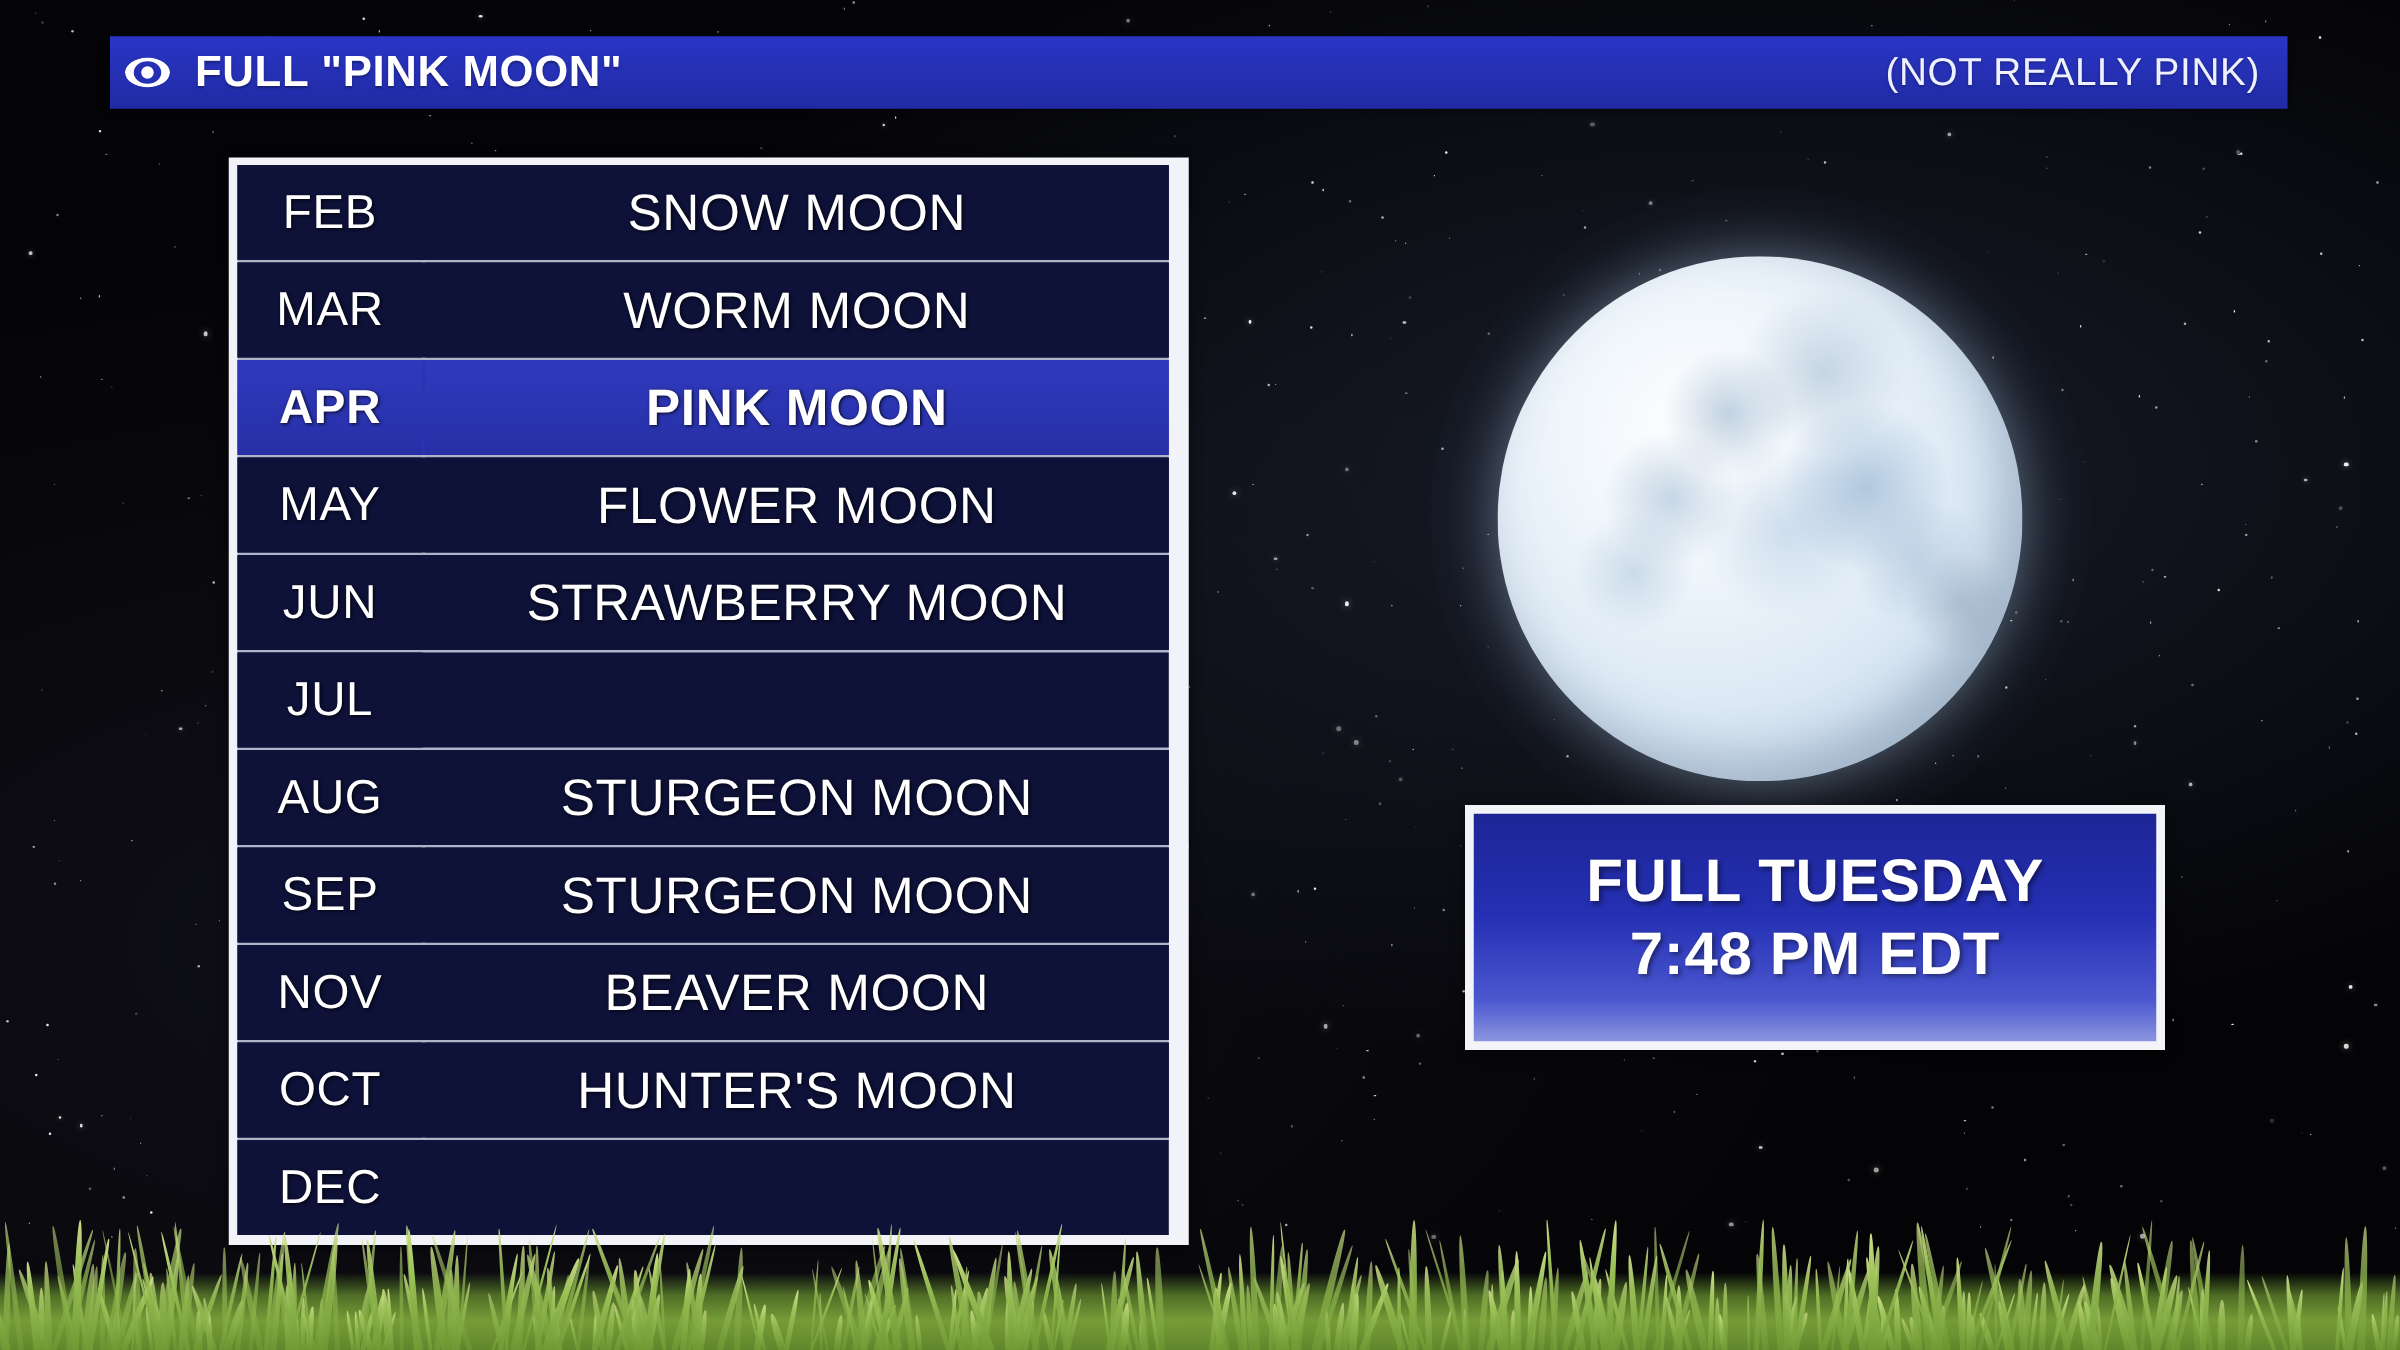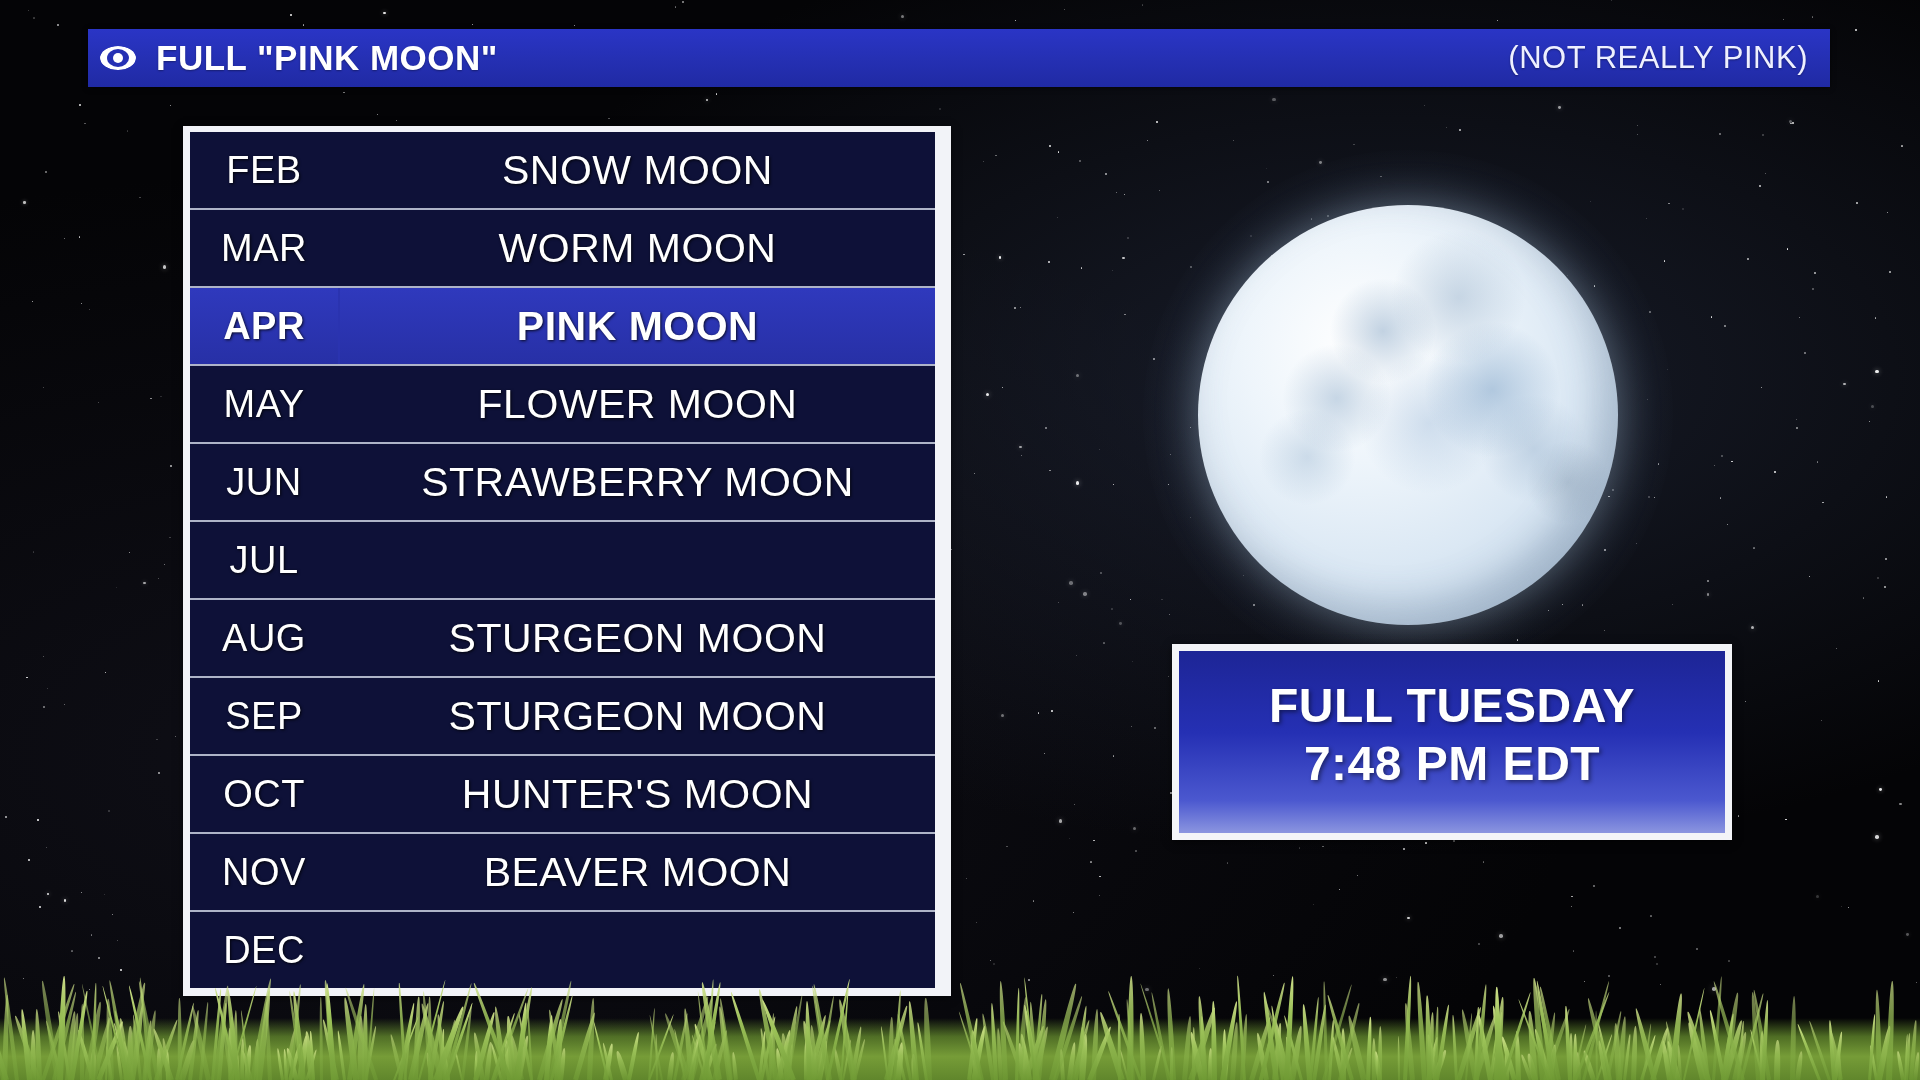--- a/index.html
+++ b/index.html
@@ -858,26 +858,26 @@
         </div>
         <div class="row">
           <div class="cell-month">AUG</div>
           <div class="cell-name">STURGEON MOON</div>
         </div>
         <div class="row">
           <div class="cell-month">SEP</div>
           <div class="cell-name">STURGEON MOON</div>
         </div>
         <div class="row">
+          <div class="cell-month">NOV</div>
+          <div class="cell-name">BEAVER MOON</div>
+        </div>
+        <div class="row">
           <div class="cell-month">OCT</div>
           <div class="cell-name">HUNTER'S MOON</div>
-        </div>
-        <div class="row">
-          <div class="cell-month">NOV</div>
-          <div class="cell-name">BEAVER MOON</div>
         </div>
         <div class="row">
           <div class="cell-month">DEC</div>
         </div>
       </div>
   </div>
 
   <div id="moon-wrap">
     <div id="moon-glow"></div>
     <div id="moon">

